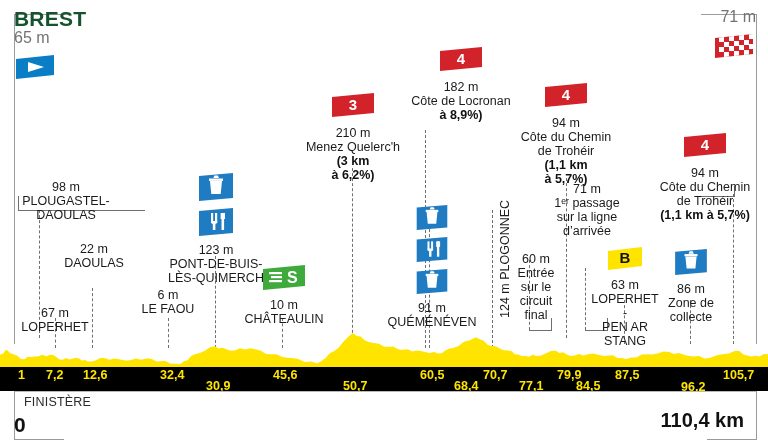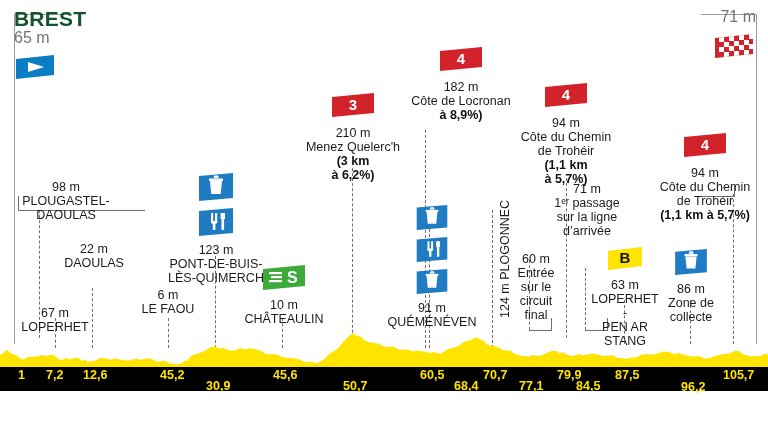--- a/index.html
+++ b/index.html
@@ -363,30 +363,40 @@
   <div id="profile-area">
     <svg id="profile-svg" viewBox="0 0 768 38" preserveAspectRatio="none">
       <path id="profile-path" fill="#ffe400" d="M0,38 L0.0,25.1 L1.7,23.8 L3.5,23.6 L5.2,20.4 L7.0,20.1 L10.4,23.2 L13.9,24.5 L17.4,25.7 L20.9,28.9 L24.3,29.3 L27.8,26.8 L31.3,27.1 L34.8,26.6 L38.6,26.3 L42.4,24.7 L46.3,26.2 L50.1,24.8 L53.2,25.1 L56.3,27.1 L59.5,29.5 L62.6,29.7 L66.1,28.1 L69.6,29.5 L73.0,28.4 L76.5,27.7 L79.3,28.4 L82.1,30.7 L84.9,29.8 L87.7,31.6 L91.8,31.6 L96.0,30.2 L100.2,27.9 L104.3,28.1 L109.6,29.8 L114.8,28.5 L120.0,29.6 L125.2,30.4 L130.4,30.3 L135.7,28.4 L140.9,29.8 L146.1,28.6 L149.6,28.5 L153.0,29.5 L156.5,31.6 L160.0,31.2 L165.0,30.8 L170.1,33.4 L175.1,33.7 L180.2,34.1 L183.8,31.2 L187.5,30.3 L191.1,26.1 L194.8,24.3 L199.8,23.0 L204.9,20.7 L209.9,17.2 L215.0,16.3 L218.6,18.4 L222.3,17.8 L225.9,19.0 L229.6,20.5 L234.8,20.5 L240.0,18.3 L245.2,19.4 L250.4,18.2 L255.7,19.2 L260.9,20.7 L266.1,23.9 L271.3,24.3 L276.5,24.2 L281.7,26.8 L287.0,27.8 L292.2,28.1 L298.4,28.9 L304.7,31.9 L311.0,31.6 L317.2,33.5 L321.4,30.9 L325.6,28.0 L329.7,23.2 L333.9,21.3 L338.6,17.8 L343.3,11.7 L348.0,6.9 L352.7,3.0 L356.7,6.0 L360.7,6.5 L364.7,10.3 L368.7,12.1 L373.9,12.9 L379.1,13.7 L384.3,16.7 L389.6,16.7 L393.0,16.4 L396.5,18.6 L400.0,19.7 L403.5,19.8 L407.8,19.3 L412.2,21.5 L416.5,20.5 L420.9,21.1 L425.2,22.0 L429.6,23.1 L433.9,21.9 L438.3,23.6 L441.7,23.3 L445.2,20.6 L448.7,18.8 L452.2,18.2 L458.1,16.3 L464.0,11.7 L469.9,10.2 L475.8,7.3 L479.8,9.3 L483.8,10.8 L487.8,15.0 L491.8,16.1 L495.8,16.2 L499.8,18.5 L503.8,20.3 L507.8,20.5 L511.3,21.0 L514.8,24.2 L518.3,24.4 L521.7,25.9 L525.4,25.9 L529.0,26.8 L532.7,24.8 L536.3,25.9 L541.2,25.6 L546.1,23.2 L551.0,21.0 L555.8,20.7 L559.5,22.9 L563.1,22.3 L566.8,24.6 L570.4,25.9 L574.8,25.4 L579.1,24.0 L583.5,25.6 L587.8,24.2 L593.0,23.5 L598.3,24.8 L603.5,26.1 L608.7,25.4 L613.0,25.3 L617.4,28.1 L621.7,28.1 L626.1,28.9 L631.3,27.6 L636.5,27.6 L641.7,24.6 L647.0,24.3 L652.5,24.6 L658.1,23.3 L663.7,21.5 L669.2,21.9 L674.1,23.9 L679.0,23.0 L683.8,24.7 L688.7,25.9 L693.9,26.6 L699.1,25.9 L704.3,28.4 L709.6,28.1 L716.0,25.5 L722.4,24.2 L728.9,23.6 L735.3,20.7 L739.3,21.1 L743.3,24.5 L747.3,25.4 L751.3,26.6 L755.5,25.7 L759.7,26.5 L763.8,24.0 L768.0,24.2 L768,24.2 L768,38 Z"></path>
     </svg>
   </div>
 
   <div id="km-bar">
     <span class="km row1" style="left:18px;">1</span>
     <span class="km row1" style="left:46px;">7,2</span>
     <span class="km row1" style="left:83px;">12,6</span>
-    <span class="km row1" style="left:160px;">45,2</span>
+    <span class="km row1" style="left:160px;">32,4</span>
     <span class="km row1" style="left:273px;">45,6</span>
     <span class="km row1" style="left:420px;">60,5</span>
     <span class="km row1" style="left:483px;">70,7</span>
     <span class="km row1" style="left:557px;">79,9</span>
     <span class="km row1" style="left:615px;">87,5</span>
     <span class="km row1" style="left:681px;margin-top:12px;">96,2</span>
     <span class="km row1" style="left:723px;">105,7</span>
 
     <span class="km row2" style="left:206px;">30,9</span>
     <span class="km row2" style="left:343px;">50,7</span>
     <span class="km row2" style="left:454px;">68,4</span>
     <span class="km row2" style="left:519px;">77,1</span>
     <span class="km row2" style="left:576px;">84,5</span>
   </div>
 
+  <div id="footer">
+    <div id="foot-topline"></div>
+    <div id="foot-left-rule"></div>
+    <div id="foot-left-cap"></div>
+    <div id="foot-right-rule"></div>
+    <div id="foot-right-cap"></div>
+    <div id="dept">FINISTÈRE</div>
+    <div id="km-zero">0</div>
+    <div id="km-total">110,4 km</div>
+  </div>
 
 </div>
 
 </body></html>

